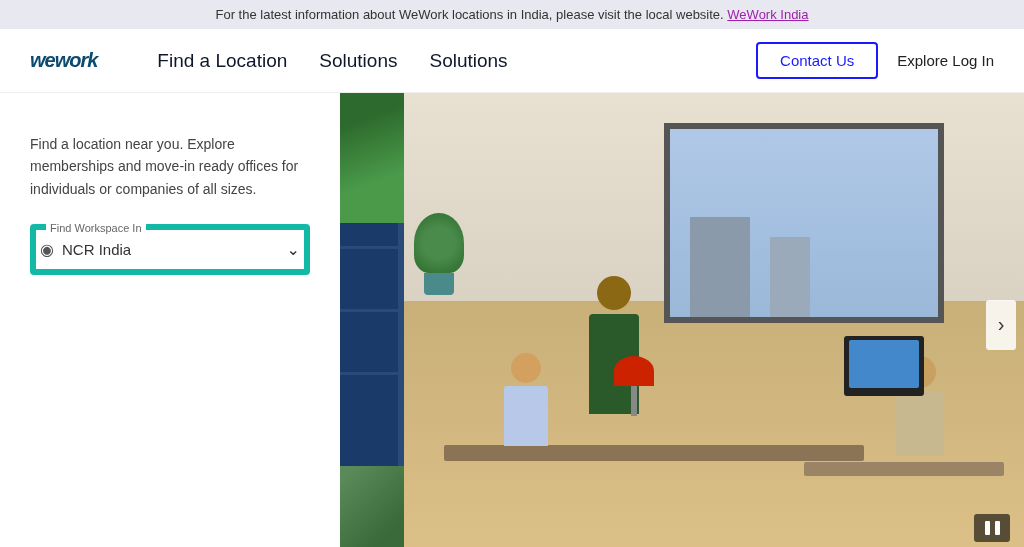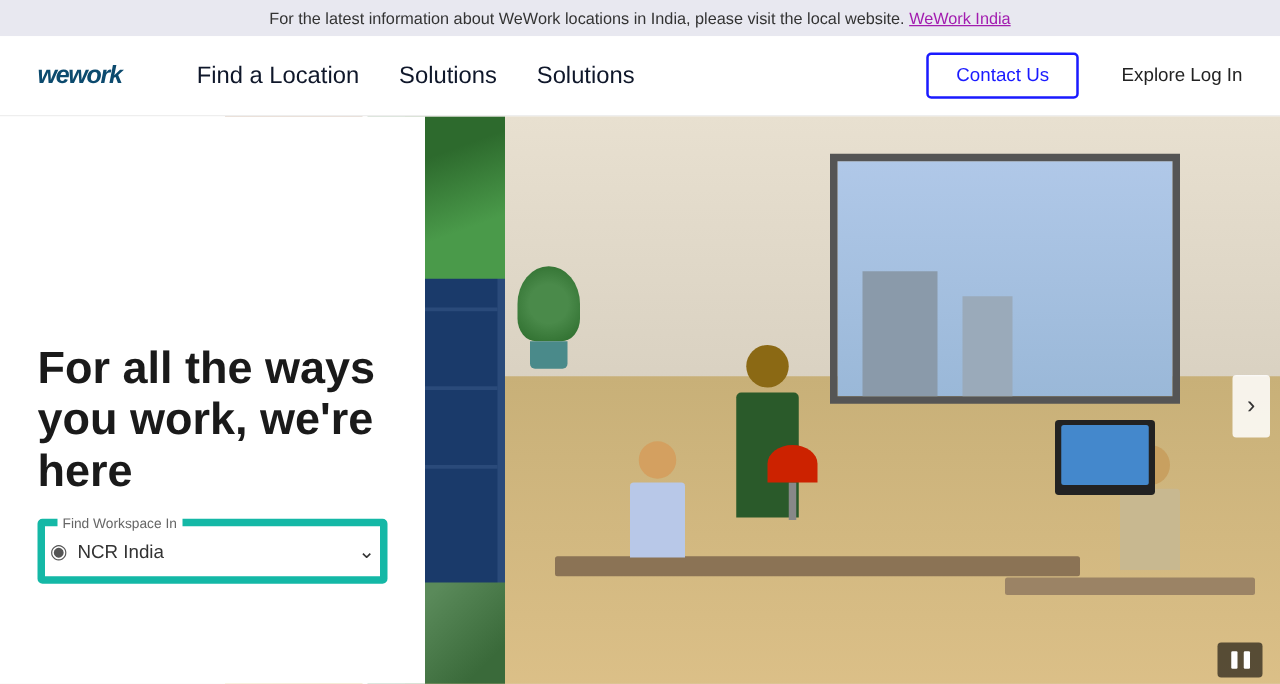--- a/index.html
+++ b/index.html
@@ -44,21 +44,21 @@
     }
     .nav-link {
       font-size: 19px;
       color: #0f172a;
       text-decoration: none;
       cursor: pointer;
     }
     .nav-right {
       display: flex;
       align-items: center;
-      gap: 34px;
+      gap: 19px;
     }
     .contact-btn {
       border: 2px solid #1a1aff;
       color: #1a1aff;
       background: #fff;
       padding: 8px 22px;
       border-radius: 4px;
       font-size: 15px;
       cursor: pointer;
       font-weight: 500;
@@ -520,21 +520,21 @@
     <div class="person-sitting-2">
       <div class="person-head-2"></div>
       <div class="person-body-2"></div>
     </div>
     <div class="monitor">
       <div class="monitor-screen"></div>
     </div>
   </div>
 
   <div class="hero-content">
-    <h1 class="hero-headline">For all the ways you work, we're here</h1>
+    <p class="hero-subtext">Find a location near you. Explore memberships and move-in ready offices for individuals or companies of all sizes.</p>
 
     <div class="search-box">
       <span class="search-label">Find Workspace In</span>
       <div class="search-input-row">
         <span class="search-input-text">
           <span class="location-pin">◉</span>
           <span>NCR India</span>
         </span>
         <span class="chevron-down">⌄</span>
       </div>

